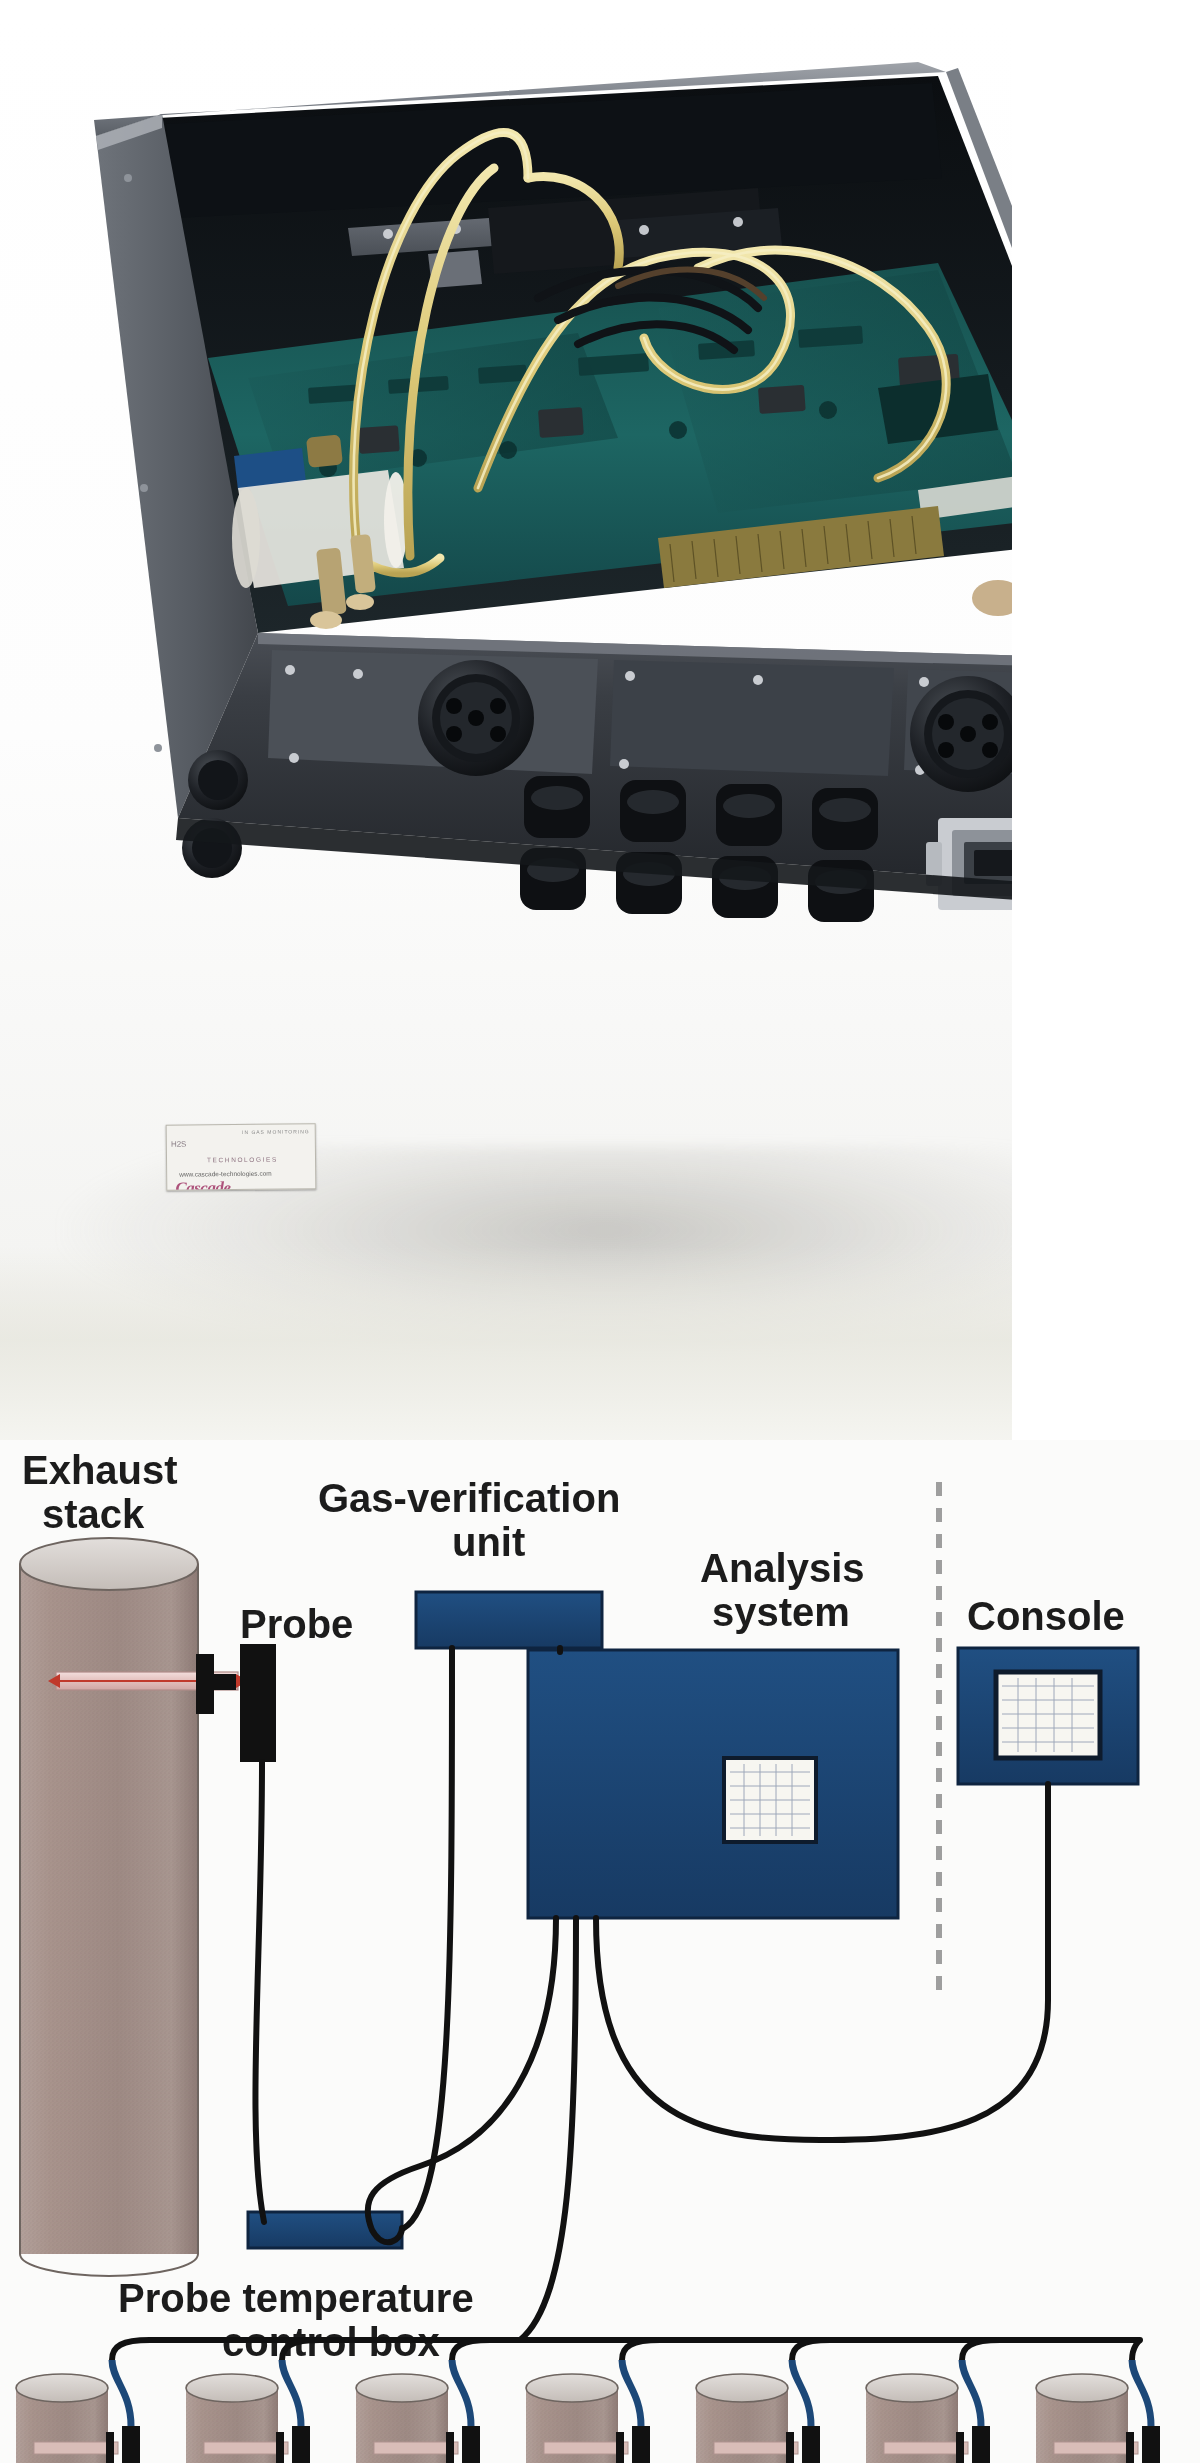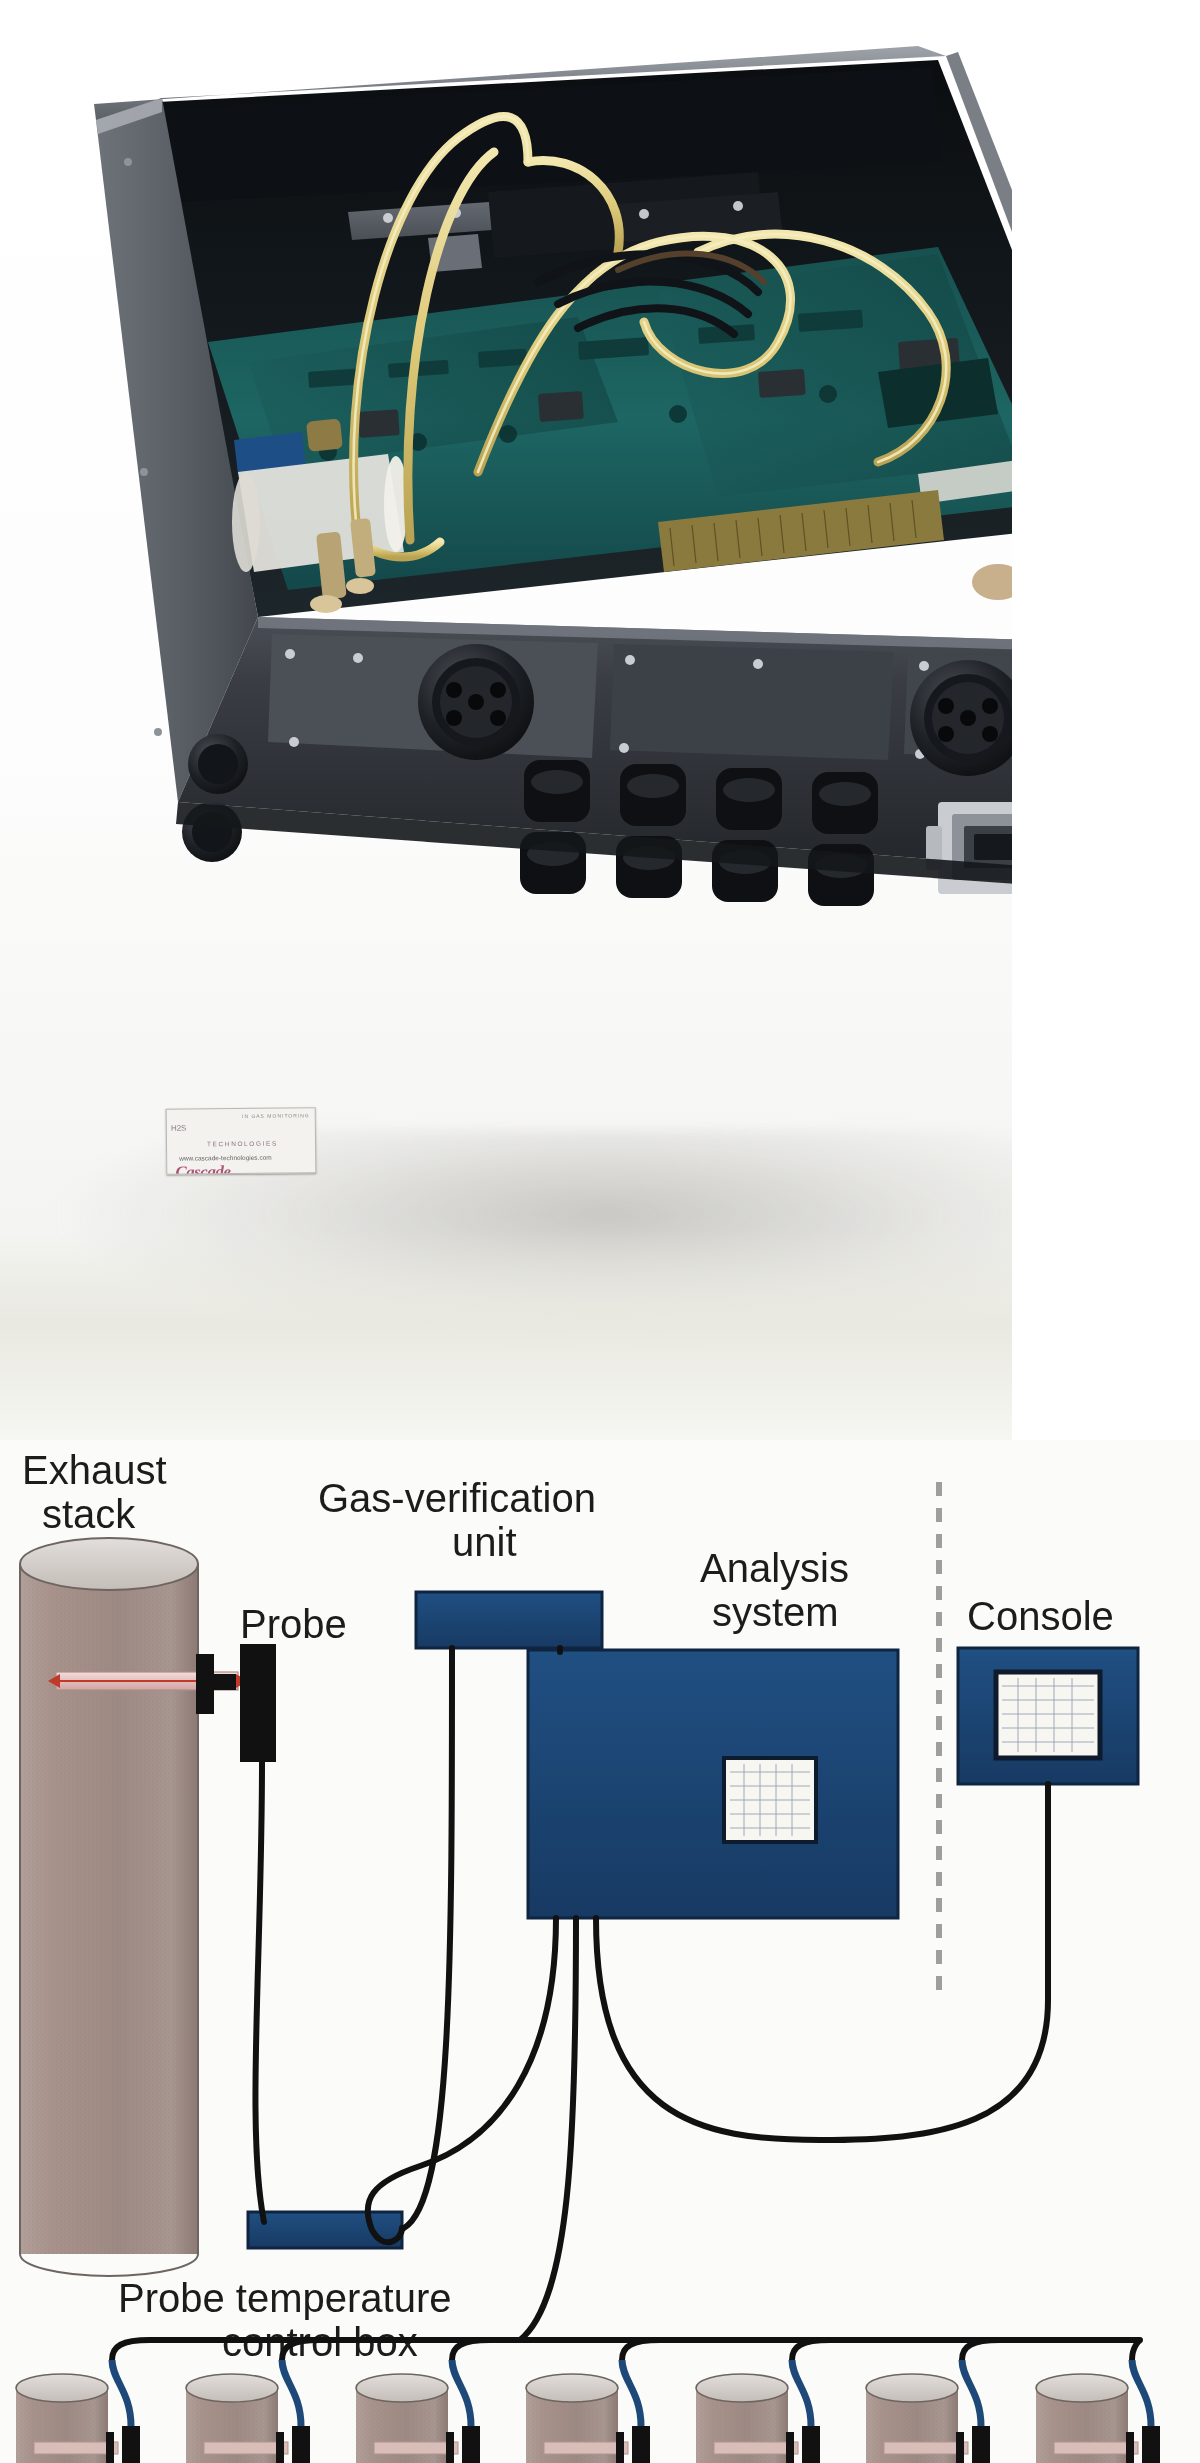--- a/index.html
+++ b/index.html
@@ -13,21 +13,21 @@
     position: relative;
     width: 1200px;
     height: 2463px;
     overflow: hidden;
     background: #ffffff;
   }
 
   
   #photo-panel {
     position: absolute;
-    left: 0; top: 0;
+    left: 0; top: 16px;
     width: 1012px; height: 1440px;
     background: linear-gradient(180deg,#ffffff 0%,#fdfdfd 50%,#f4f4f2 86%,#eceae4 96%,#f6f6f4 100%);
     overflow: hidden;
   }
   
   .floor-shadow {
     position: absolute;
     left: 60px; top: 1130px;
     width: 1090px; height: 210px;
     background: radial-gradient(ellipse at 50% 40%, rgba(120,118,110,0.35) 0%, rgba(170,168,160,0.18) 45%, rgba(255,255,255,0) 72%);
@@ -83,20 +83,21 @@
     font-size:5px; letter-spacing:1px; color:#8a8a8a;
   }
 
   
   #diagram-panel {
     position: absolute;
     left: 0; top: 1440px;
     width: 1200px; height: 1023px;
     background: #fbfbfa;
     overflow: hidden;
+    font-weight: bold;
   }
   #diagram-panel svg { display:block; width:1200px; height:1023px; }
 
   .dg-label {
     font-family: "Liberation Sans", sans-serif;
     font-size: 40px;
     fill: #1c1c1c;
   }
 </style>
 </head>

